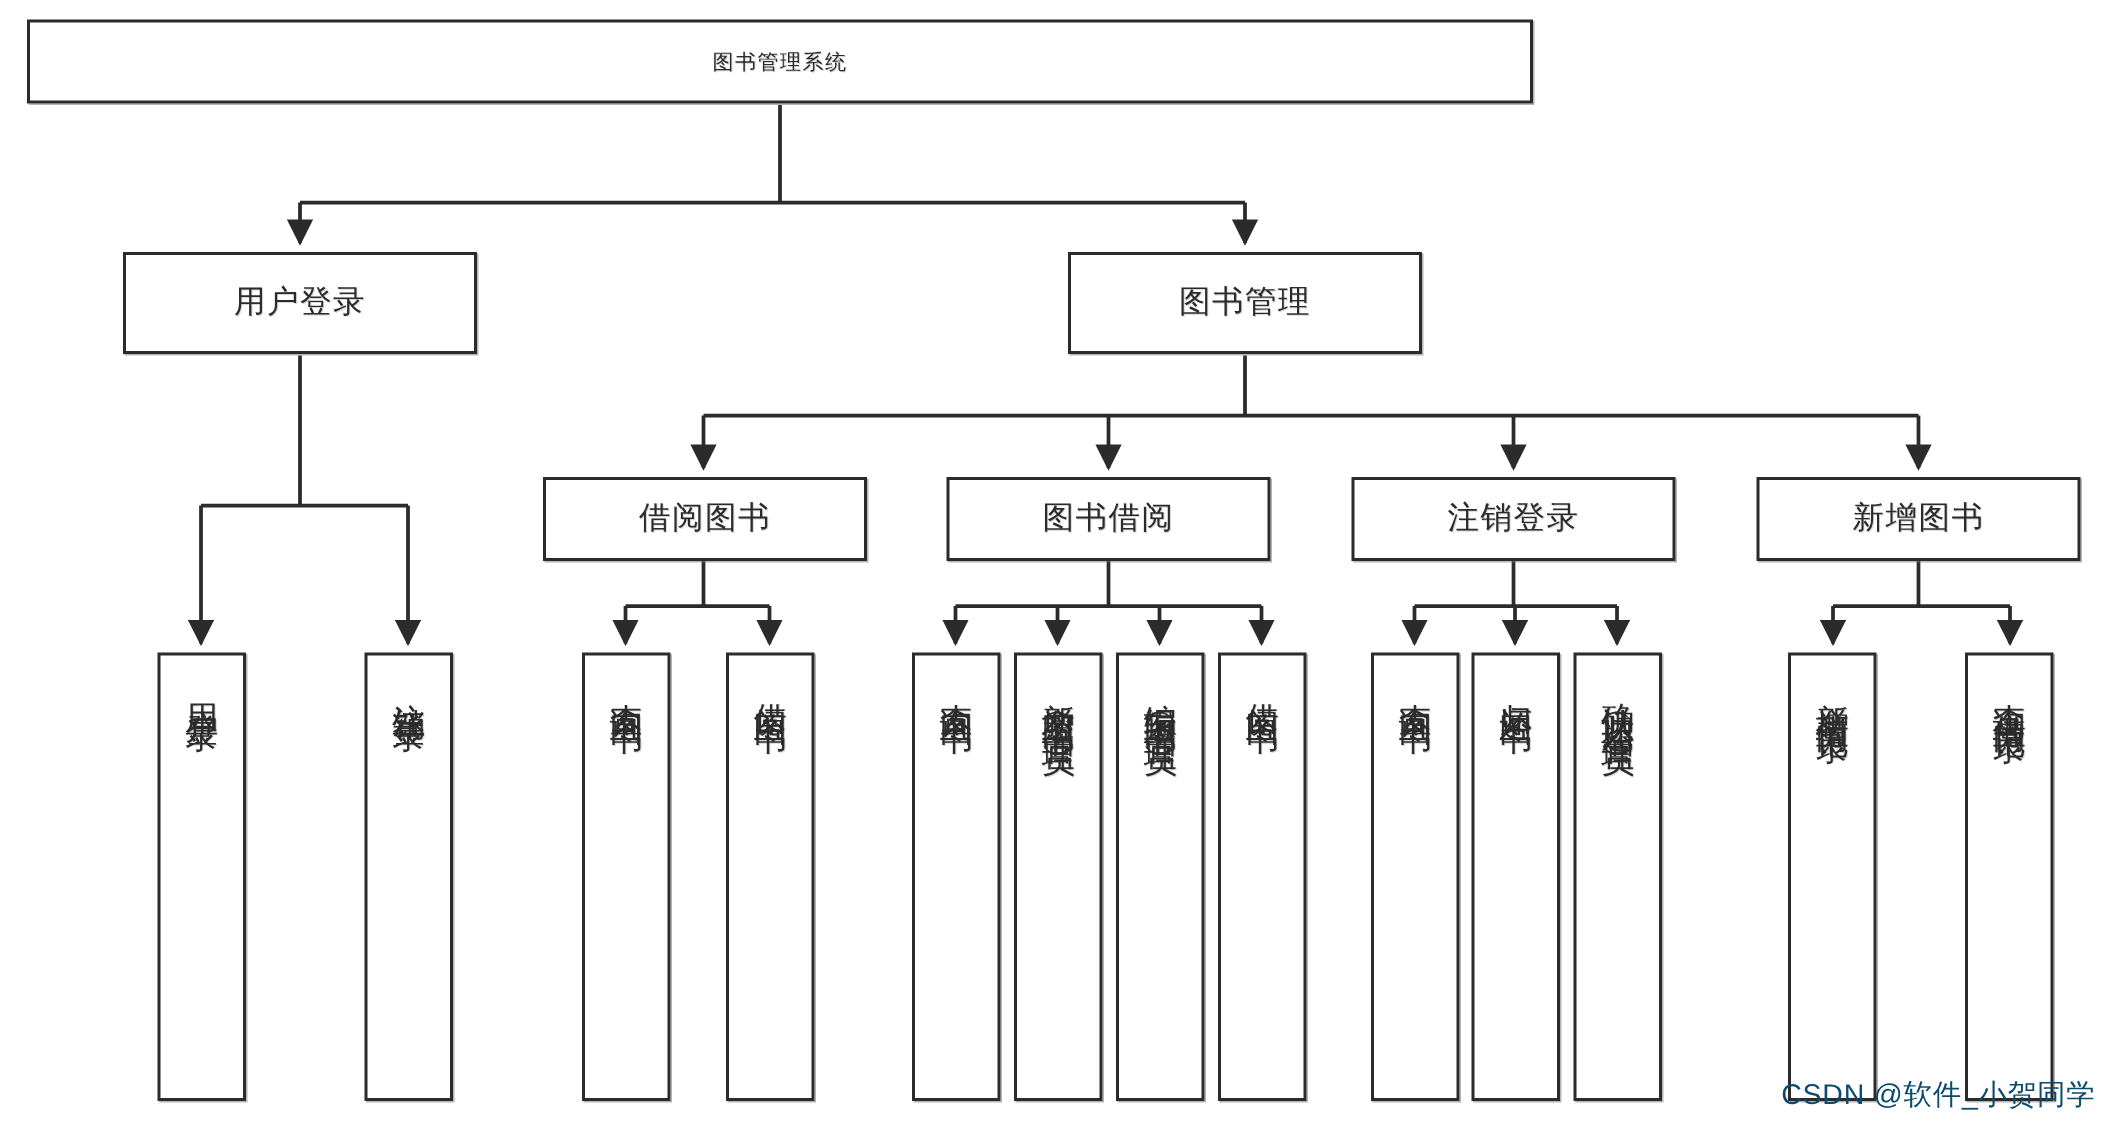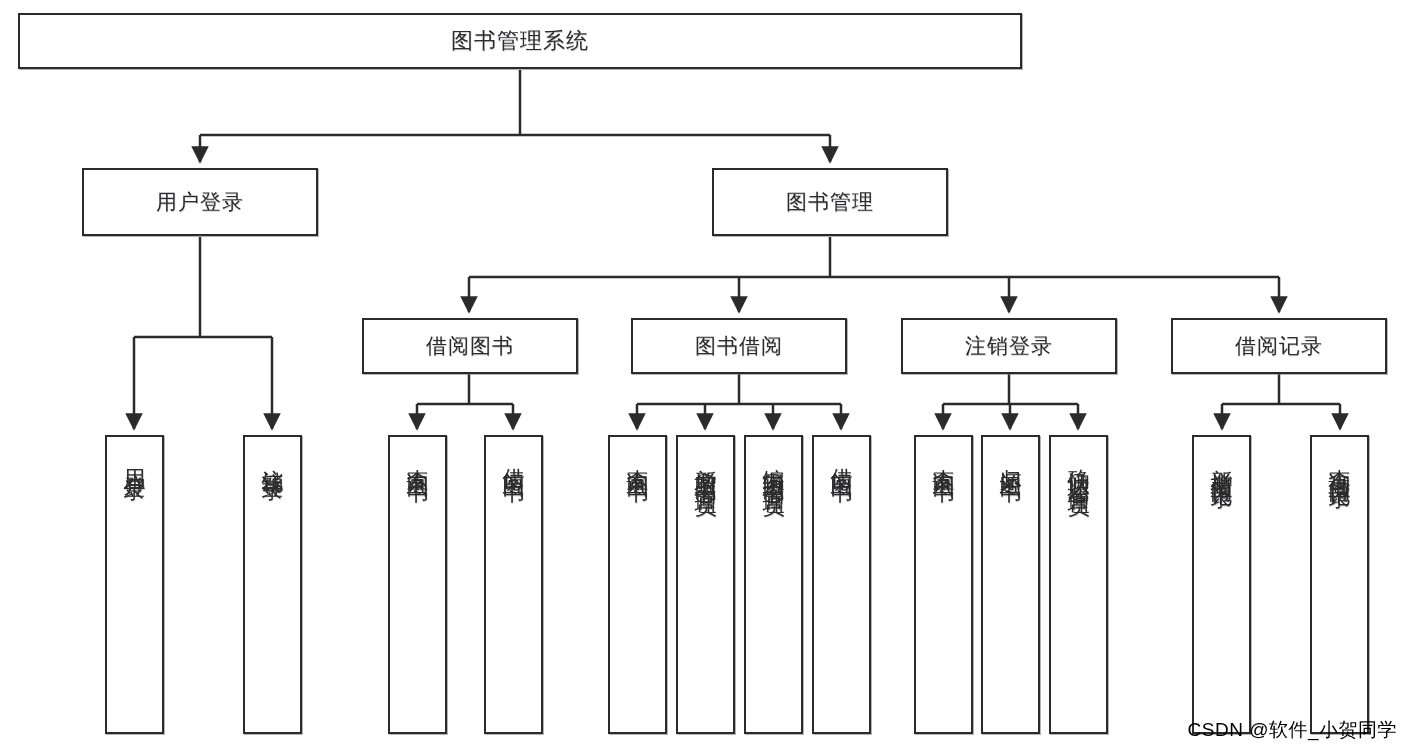--- a/index.html
+++ b/index.html
@@ -32,21 +32,21 @@
     box-shadow:1px 1px 0 rgba(120,120,120,.55);
   }
   .node .lbl{
     font-size:21px;
     line-height:1.15;
     letter-spacing:1px;
     color:#2b2b2b;
     white-space:nowrap;
     text-shadow:0.6px 0.6px 0 rgba(170,170,180,.5);
   }
-  .node.root .lbl{font-size:22px;}
+  .node.root .lbl{font-size:14px;}
   .node.lvl2 .lbl{font-size:21px;}
   .node.lvl3 .lbl{font-size:21px;}
   
   .node.leaf{
     align-items:flex-start;
     justify-content:center;
     padding-top:14px;
   }
   .node.leaf .lbl{
     writing-mode:vertical-rl;
@@ -54,21 +54,21 @@
     font-size:22px;
     letter-spacing:4px;
     line-height:1;
     white-space:nowrap;
   }
   .watermark{
     position:absolute;
     right:8px;
     bottom:4px;
     font-size:19px;
-    color:#000000;
+    color:#0c4a6e;
     letter-spacing:.5px;
     white-space:nowrap;
     user-select:none;
   }
 </style>
 </head>
 <body>
 
 <div id="canvas">
 
@@ -136,21 +136,21 @@
   <div class="node lvl3" style="left:362px;top:318px;width:216px;height:56px;">
     <span class="lbl">借阅图书</span>
   </div>
   <div class="node lvl3" style="left:631px;top:318px;width:216px;height:56px;">
     <span class="lbl">图书借阅</span>
   </div>
   <div class="node lvl3" style="left:901px;top:318px;width:216px;height:56px;">
     <span class="lbl">注销登录</span>
   </div>
   <div class="node lvl3" style="left:1171px;top:318px;width:216px;height:56px;">
-    <span class="lbl">借阅记录</span>
+    <span class="lbl">新增图书</span>
   </div>
 
   <div class="node leaf" style="left:105px;top:435px;width:59px;height:299px;">
     <span class="lbl">用户登录</span>
   </div>
   <div class="node leaf" style="left:243px;top:435px;width:59px;height:299px;">
     <span class="lbl">注销登录</span>
   </div>
 
   <div class="node leaf" style="left:388px;top:435px;width:59px;height:299px;">

